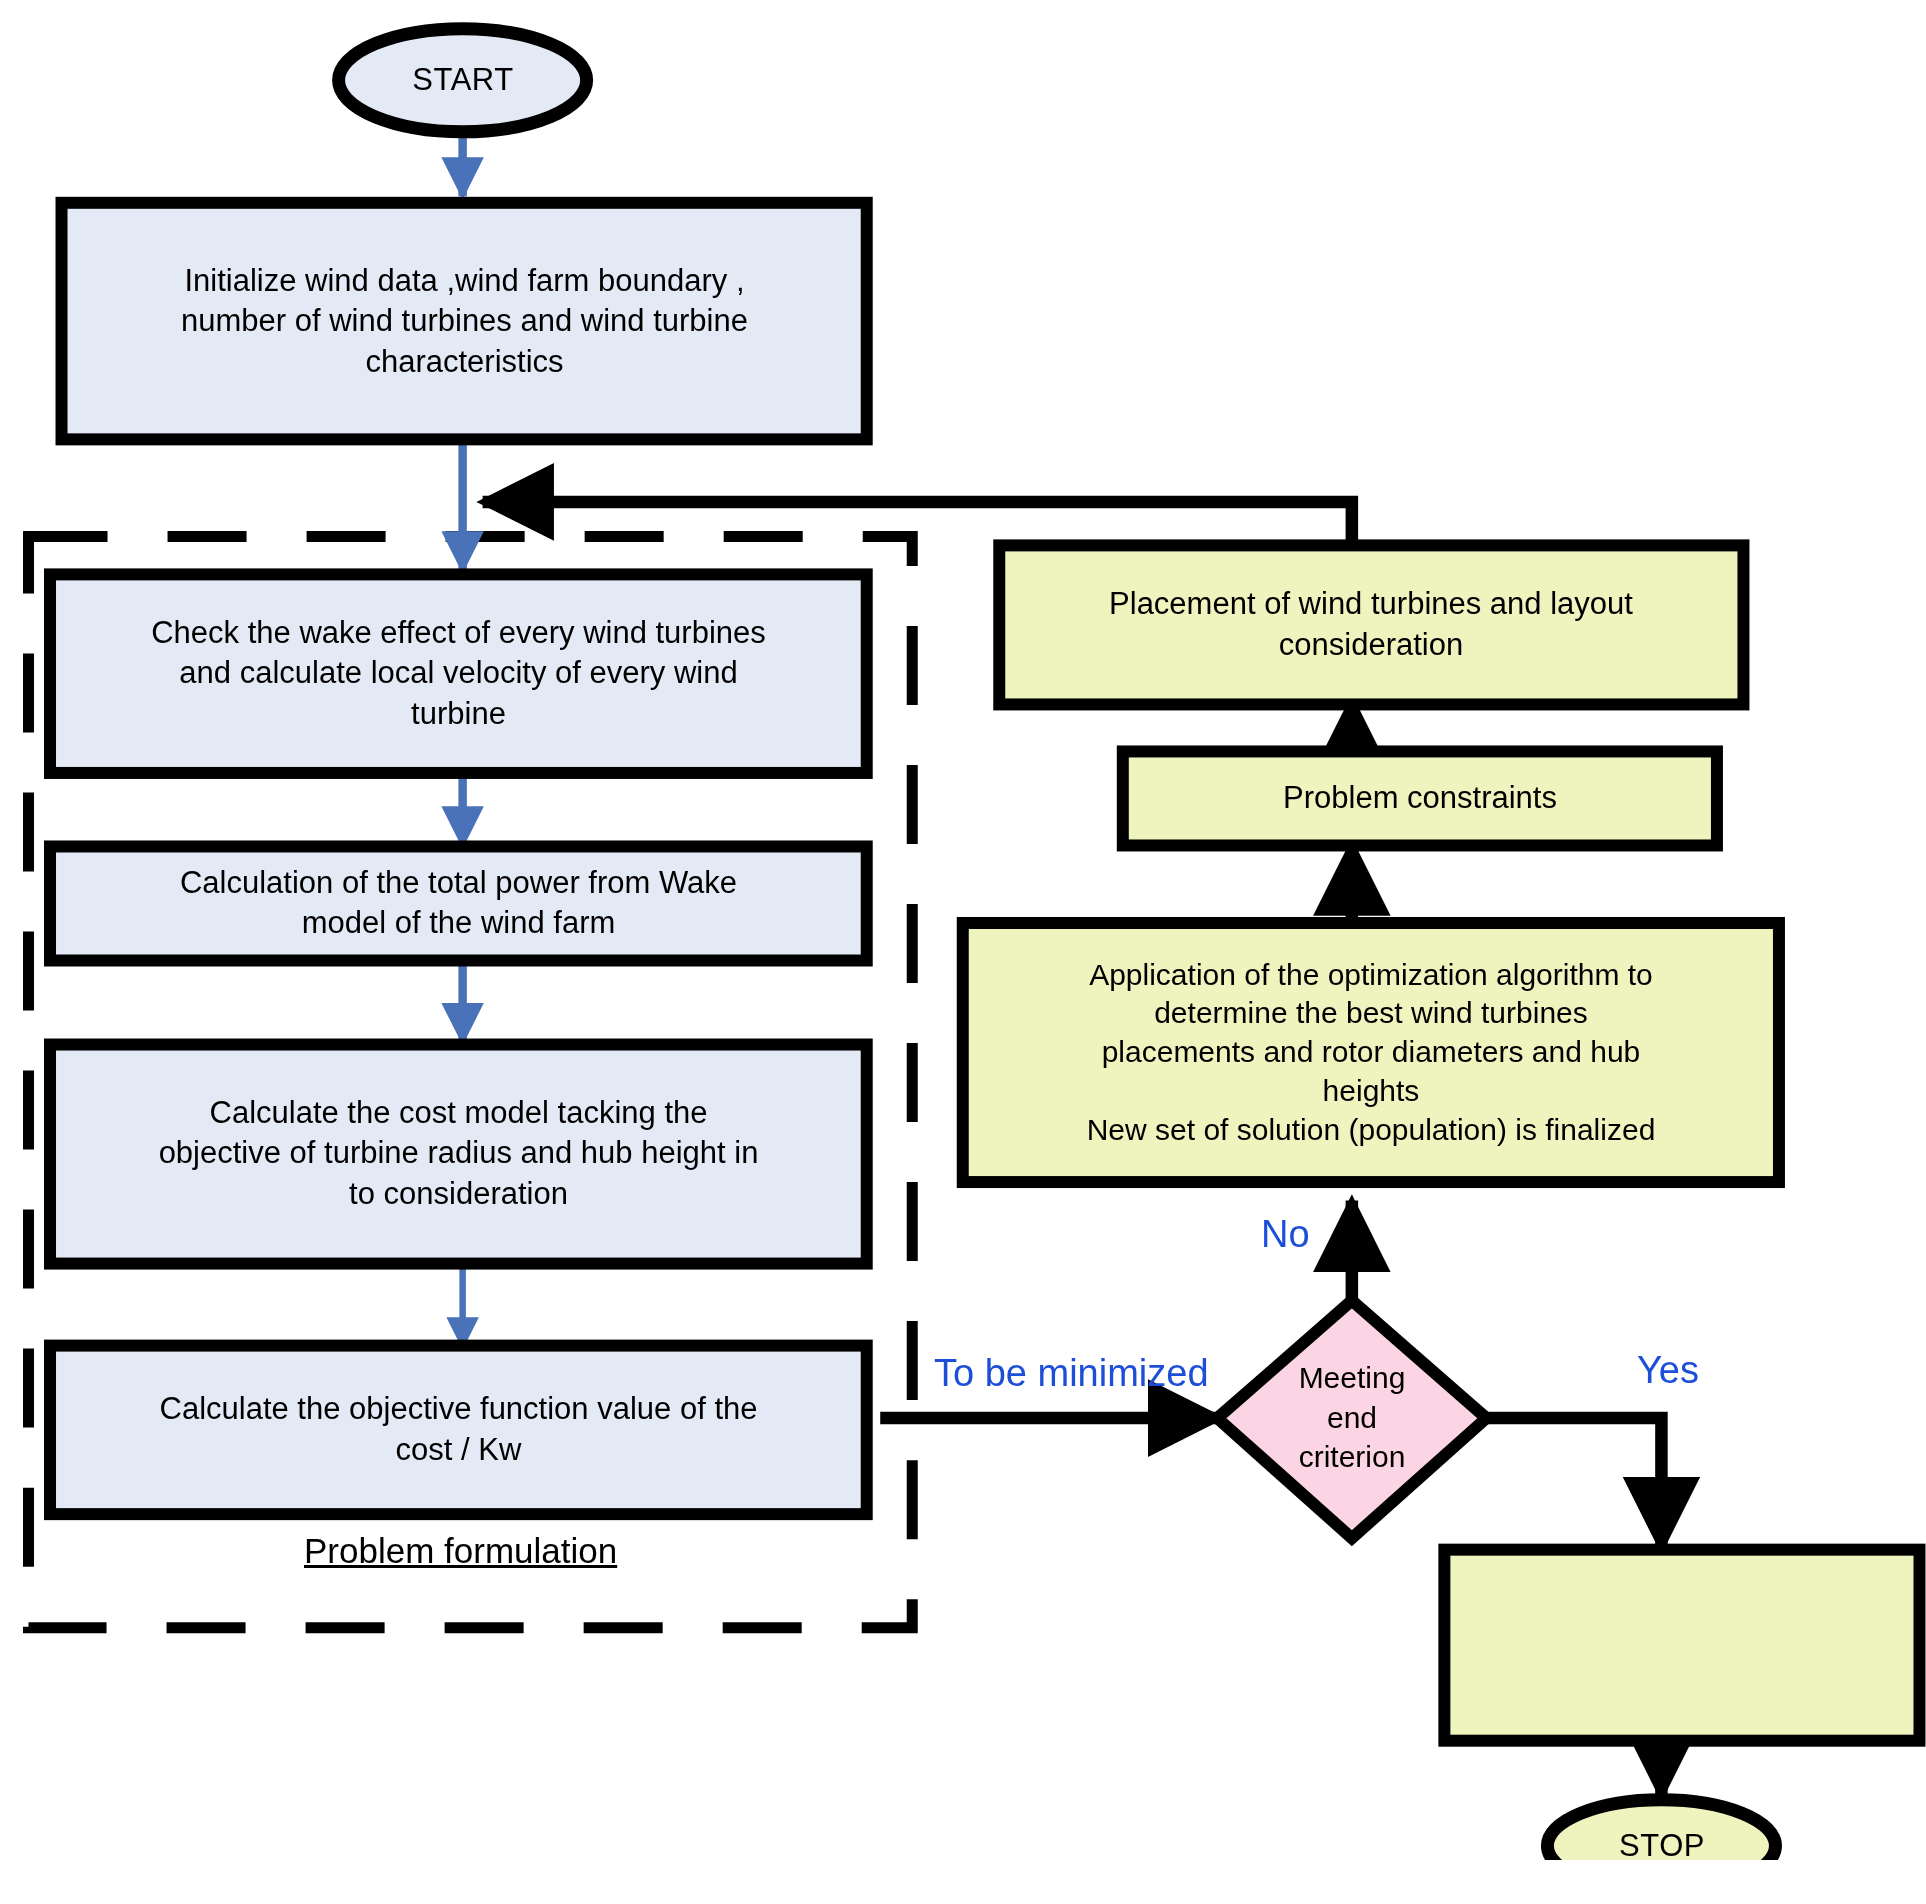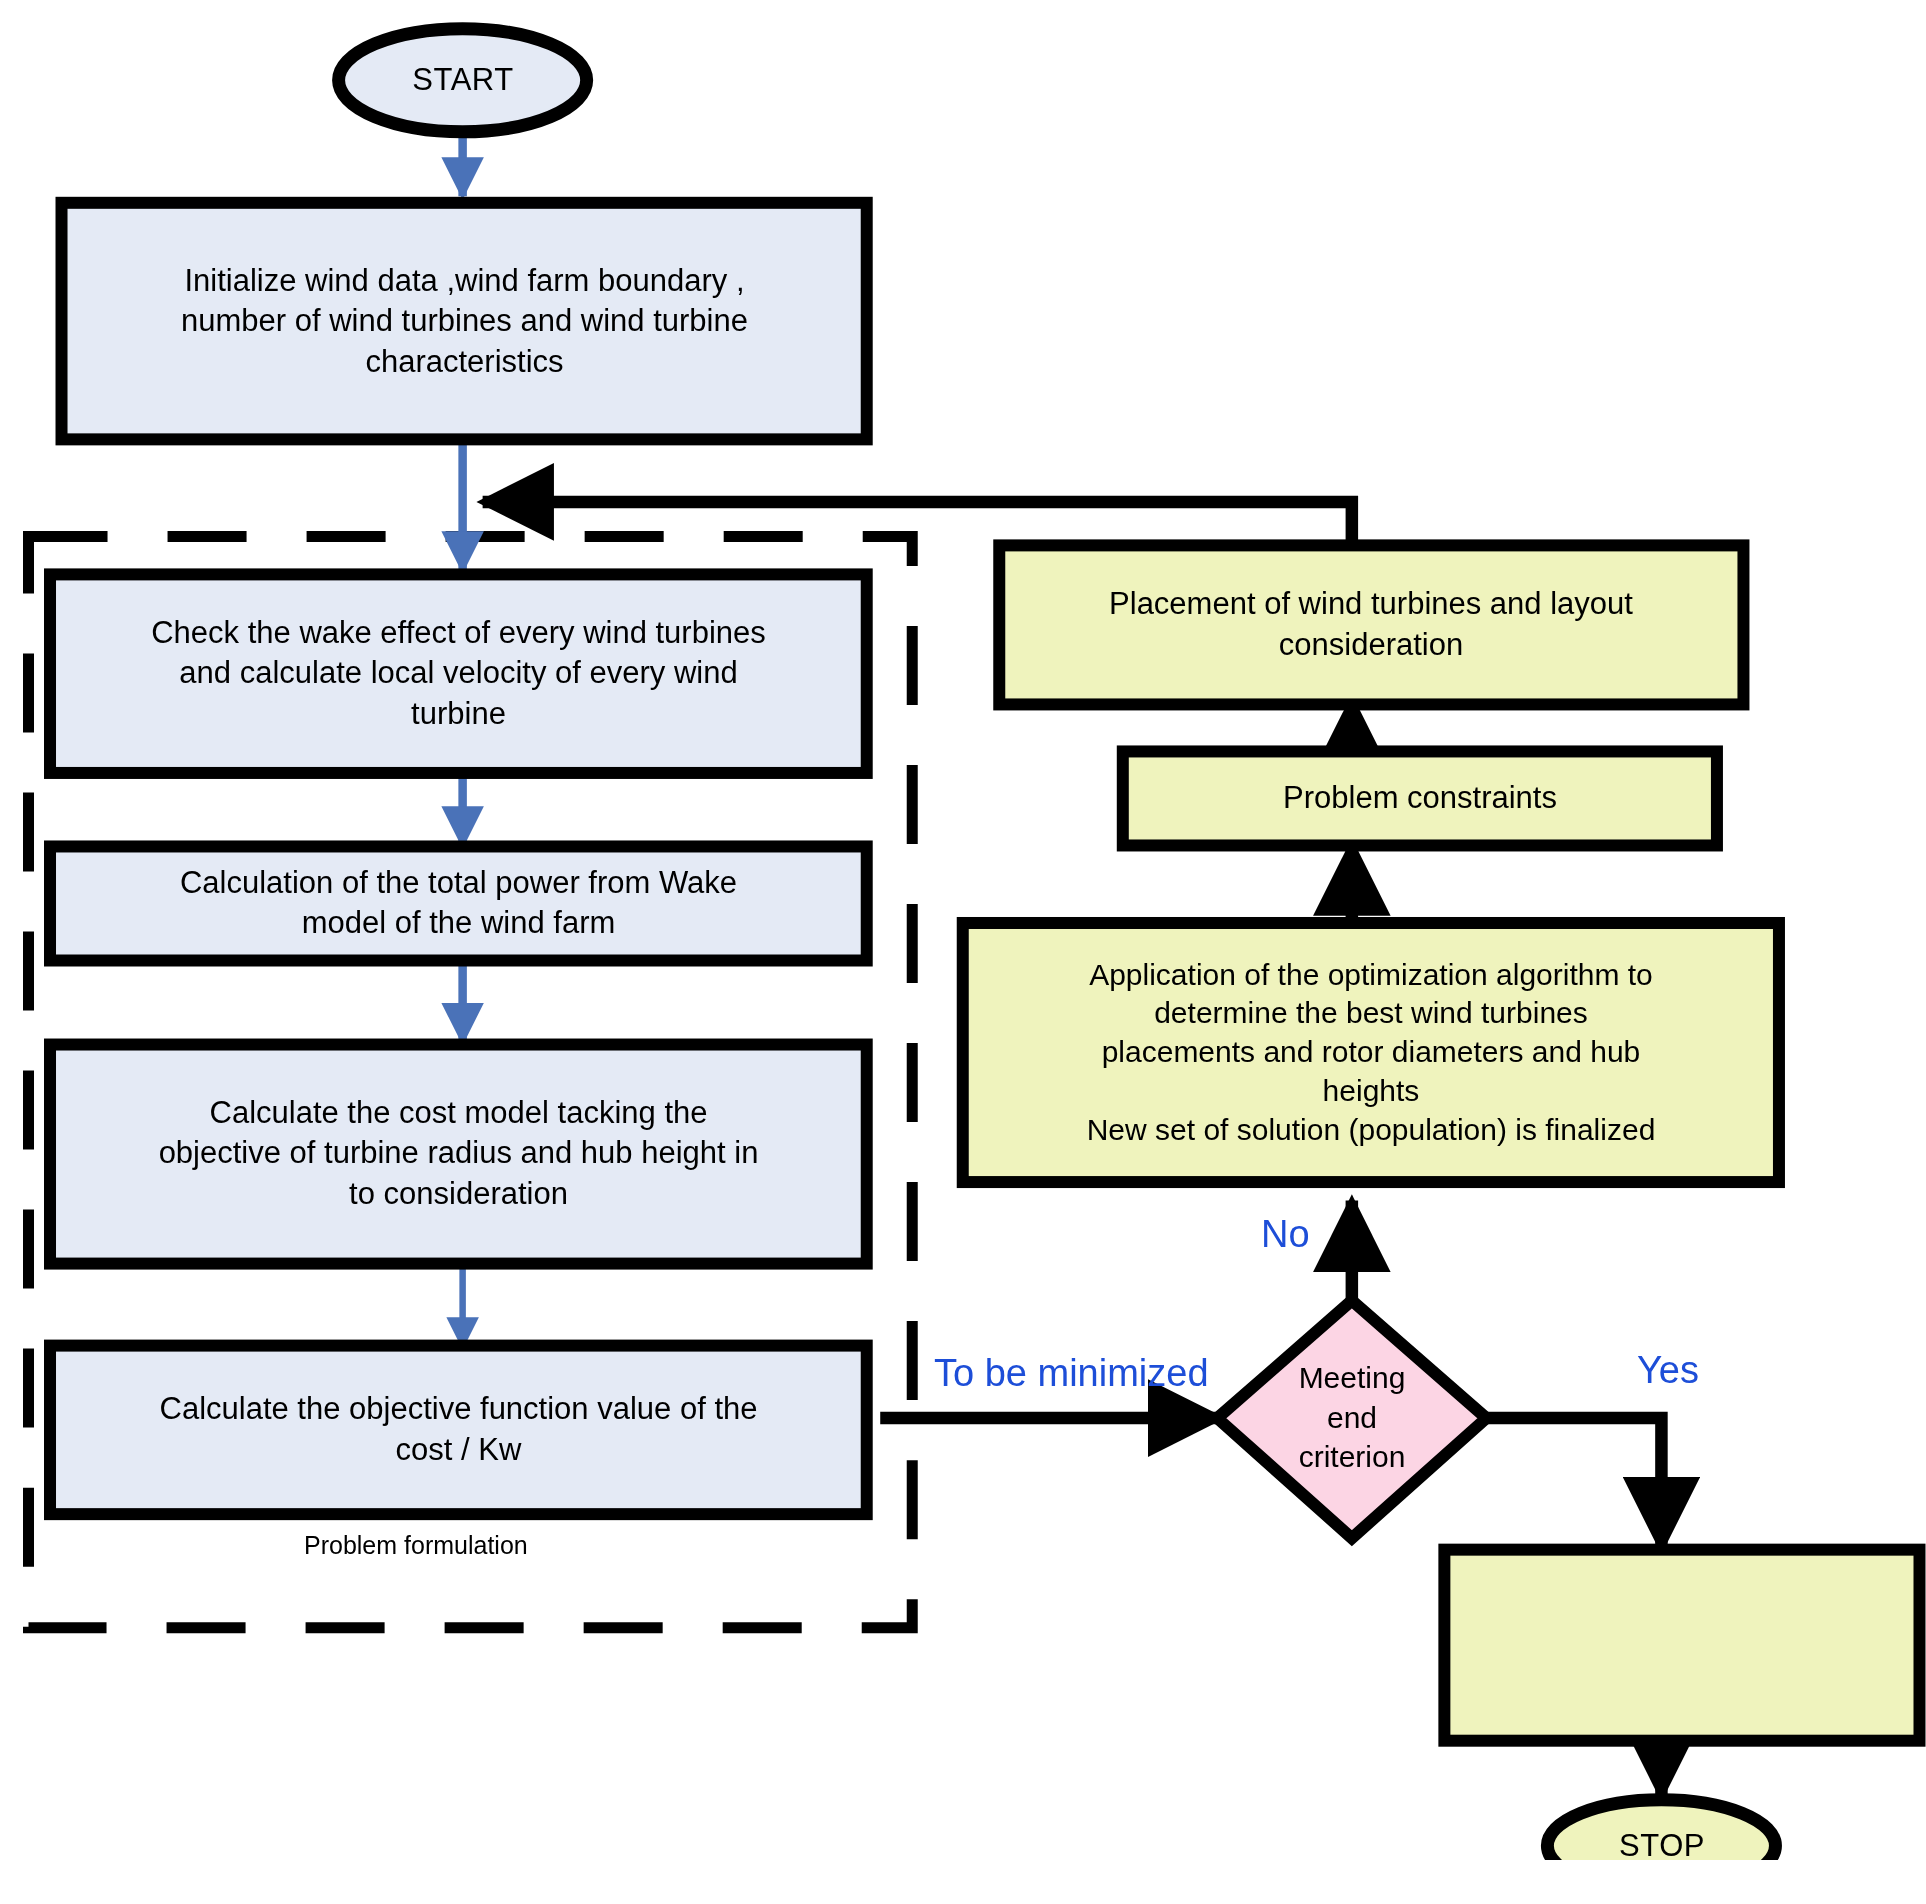--- a/index.html
+++ b/index.html
@@ -46,23 +46,24 @@
     color: #1d4ed8;
     font-family: Liberation Sans, sans-serif;
     font-size: 38px;
     white-space: nowrap;
     pointer-events: none;
   }
   .group-label {
     position: absolute;
     color: #000000;
     font-family: "Liberation Sans", sans-serif;
-    font-size: 25px;
+    font-size: 35px;
     white-space: nowrap;
     pointer-events: none;
+    text-decoration: underline;
   }
 </style>
 </head>
 <body>
 
 <div id="canvas-wrap">
 
   <svg id="flow-svg" viewBox="0 0 3851 3808" xmlns="http://www.w3.org/2000/svg">
     <defs>
       <marker id="arrow-black" viewBox="0 0 10 10" refX="9.2" refY="5" markerWidth="6.2" markerHeight="6.2" orient="auto-start-reverse">

